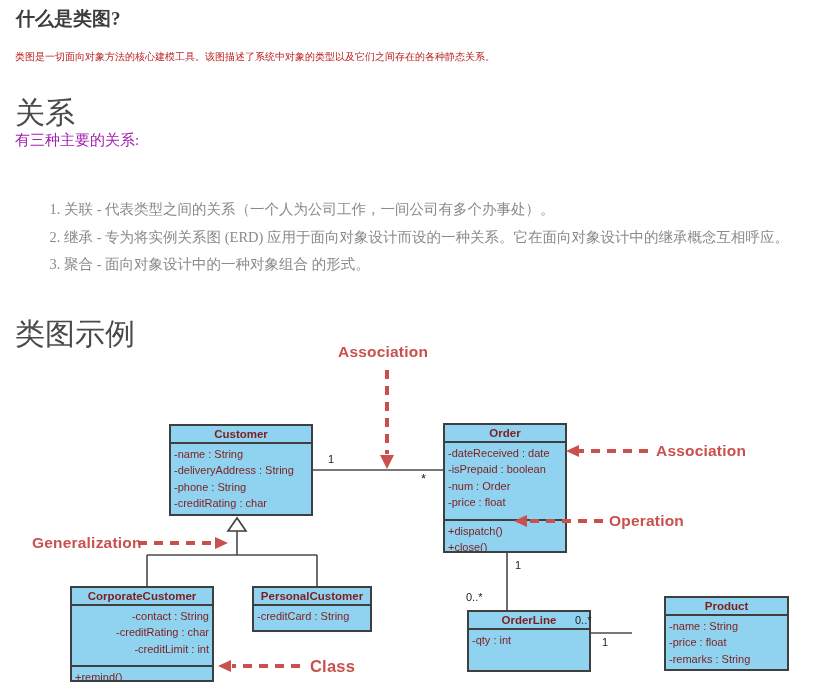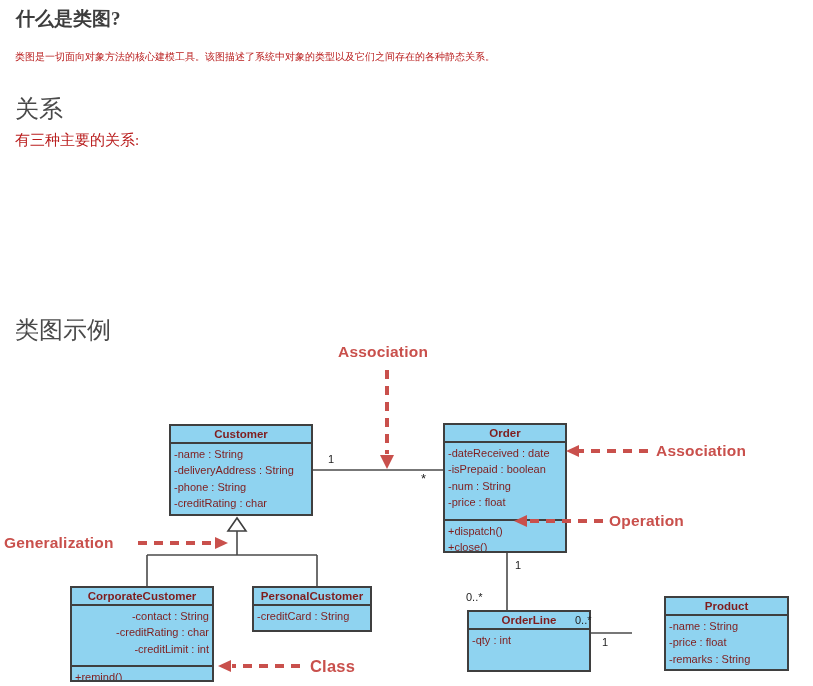--- a/index.html
+++ b/index.html
@@ -2,24 +2,24 @@
 <html><head>
 <meta charset="utf-8">
 <style>
   html,body{margin:0;padding:0;background:#ffffff;}
   #page{position:relative;width:813px;height:686px;background:#ffffff;overflow:hidden;
         font-family:"Liberation Serif","DejaVu Serif",serif;}
 
   
   .doc-h1{position:absolute;left:16px;top:6px;font-size:19px;font-weight:bold;color:#3d3d3d;margin:0;}
   .doc-p{position:absolute;left:15px;top:46px;width:790px;font-size:10px;color:#b91c1c;margin:0;line-height:21px;}
-  .doc-h2{position:absolute;left:15px;font-size:24px;font-weight:normal;color:#4a4a4a;margin:0;}
+  .doc-h2{position:absolute;left:15px;font-size:30px;font-weight:normal;color:#4a4a4a;margin:0;}
   .h2-relations{top:93px;}
   .h2-example{top:314px;}
-  .doc-p2{position:absolute;left:15px;top:131px;font-size:15px;color:#b91c1c;margin:0;}
+  .doc-p2{position:absolute;left:15px;top:131px;font-size:15px;color:#a21caf;margin:0;}
   .doc-ol{position:absolute;left:42px;top:196px;width:735px;margin:0;padding:0 0 0 22px;
           font-size:14.5px;color:#8a8a8a;line-height:27.5px;}
   .doc-ol li{margin:0;padding:0;}
 
   
   #diagram{position:absolute;left:0;top:340px;width:813px;height:346px;}
   #diagram svg{position:absolute;left:0;top:0;}
   .svg-lines{z-index:0;}
   .svg-red{z-index:5;pointer-events:none;}
 
@@ -40,20 +40,25 @@
 </style>
 </head>
 <body>
 
 <div id="page">
 
   <h1 class="doc-h1">什么是类图?</h1>
   <p class="doc-p">类图是一切面向对象方法的核心建模工具。该图描述了系统中对象的类型以及它们之间存在的各种静态关系。</p>
   <h2 class="doc-h2 h2-relations">关系</h2>
   <p class="doc-p2">有三种主要的关系:</p>
+  <ol class="doc-ol">
+    <li>关联 - 代表类型之间的关系（一个人为公司工作，一间公司有多个办事处）。</li>
+    <li>继承 - 专为将实例关系图 (ERD) 应用于面向对象设计而设的一种关系。它在面向对象设计中的继承概念互相呼应。</li>
+    <li>聚合 - 面向对象设计中的一种对象组合 的形式。</li>
+  </ol>
   <h2 class="doc-h2 h2-example">类图示例</h2>
 
   <div id="diagram">
 
     <svg class="svg-lines" width="813" height="346" viewBox="0 0 813 346">
 
       <line x1="313" y1="130" x2="443" y2="130" stroke="#4a4a4a" stroke-width="1.6"></line>
 
       <polygon points="237,178 228,191 246,191" fill="#ffffff" stroke="#3f3f3f" stroke-width="1.6"></polygon>
       <line x1="237" y1="191" x2="237" y2="215" stroke="#4a4a4a" stroke-width="1.6"></line>
@@ -74,21 +79,21 @@
         <div>-phone : String</div>
         <div>-creditRating : char</div>
       </div>
     </div>
 
     <div class="uml-class" style="left:443px;top:83px;width:124px;height:130px;">
       <div class="uml-title">Order</div>
       <div class="uml-sec" style="height:66px;">
         <div>-dateReceived : date</div>
         <div>-isPrepaid : boolean</div>
-        <div>-num : String</div>
+        <div>-num : Order</div>
         <div>-price : float</div>
       </div>
       <div class="uml-sec ops">
         <div>+dispatch()</div>
         <div>+close()</div>
       </div>
     </div>
 
     <div class="uml-class" style="left:70px;top:246px;width:144px;height:96px;">
       <div class="uml-title">CorporateCustomer</div>
@@ -146,16 +151,16 @@
       <line x1="138" y1="203" x2="216" y2="203" stroke="#c9504c" stroke-width="4" stroke-dasharray="9 7"></line>
       <polygon points="228,203 215,197 215,209" fill="#c9504c"></polygon>
 
       <line x1="300" y1="326" x2="232" y2="326" stroke="#c9504c" stroke-width="4" stroke-dasharray="9 7"></line>
       <polygon points="218,326 231,320 231,332" fill="#c9504c"></polygon>
     </svg>
 
     <div class="red-label" style="left:338px;top:3px;">Association</div>
     <div class="red-label" style="left:656px;top:102px;">Association</div>
     <div class="red-label" style="left:609px;top:172px;">Operation</div>
-    <div class="red-label" style="left:4px;top:194px;">Generalization</div>
+    <div class="red-label" style="left:32px;top:194px;">Generalization</div>
     <div class="red-label" style="left:310px;top:317px;font-size:16.5px;">Class</div>
   </div>
 </div>
 
 </body></html>

